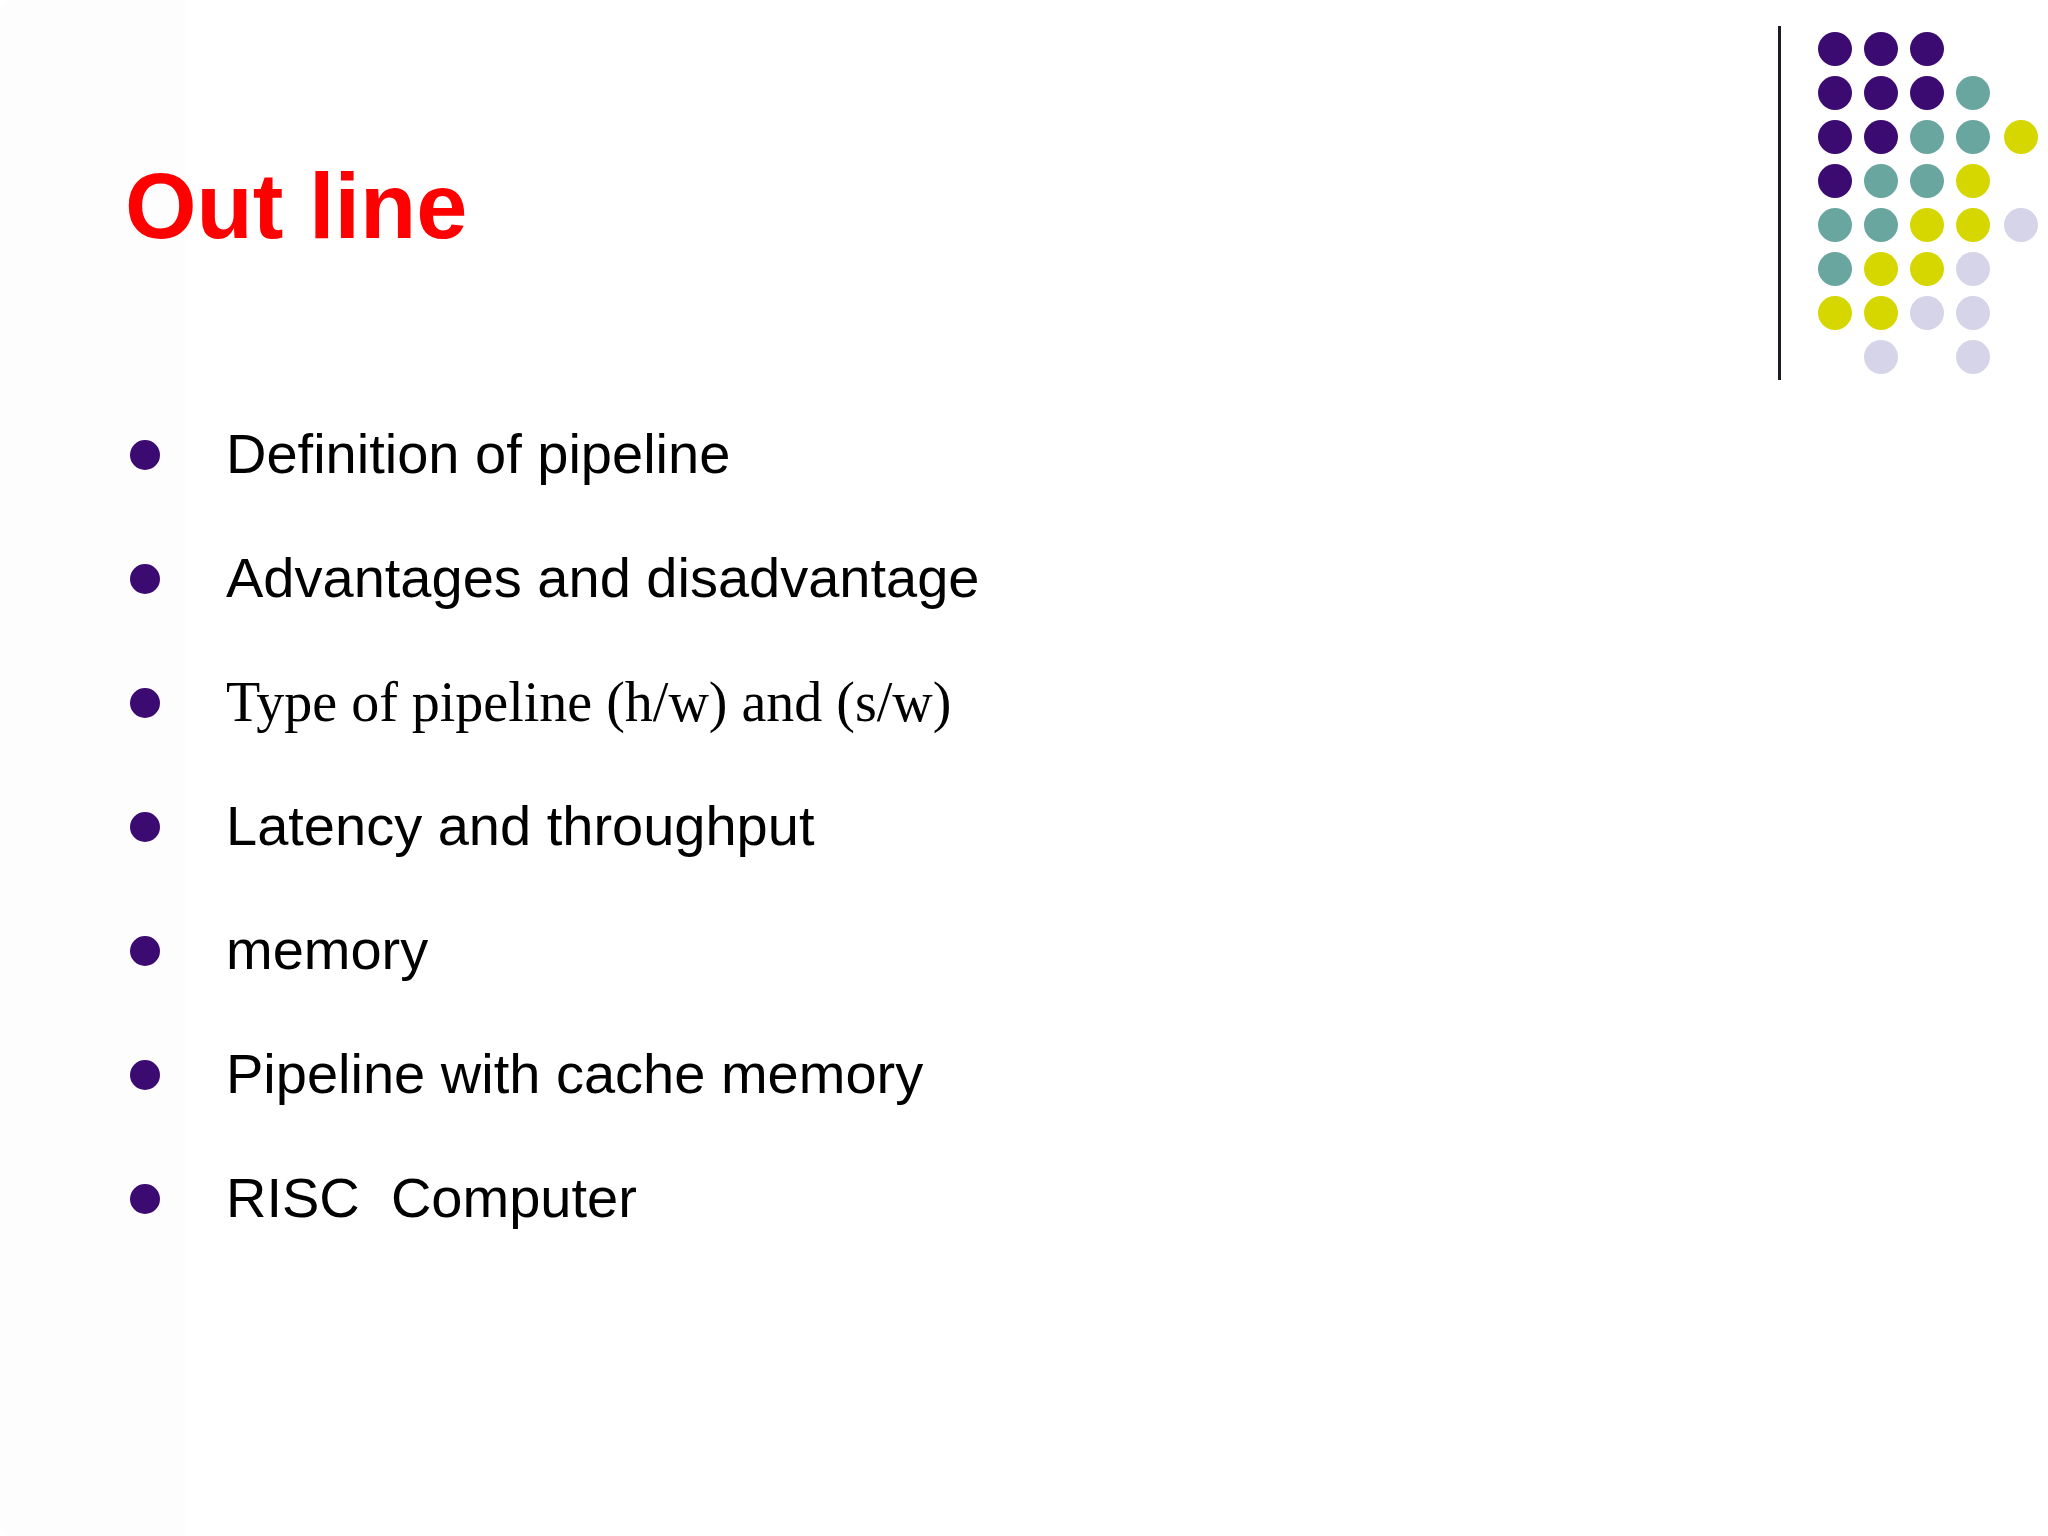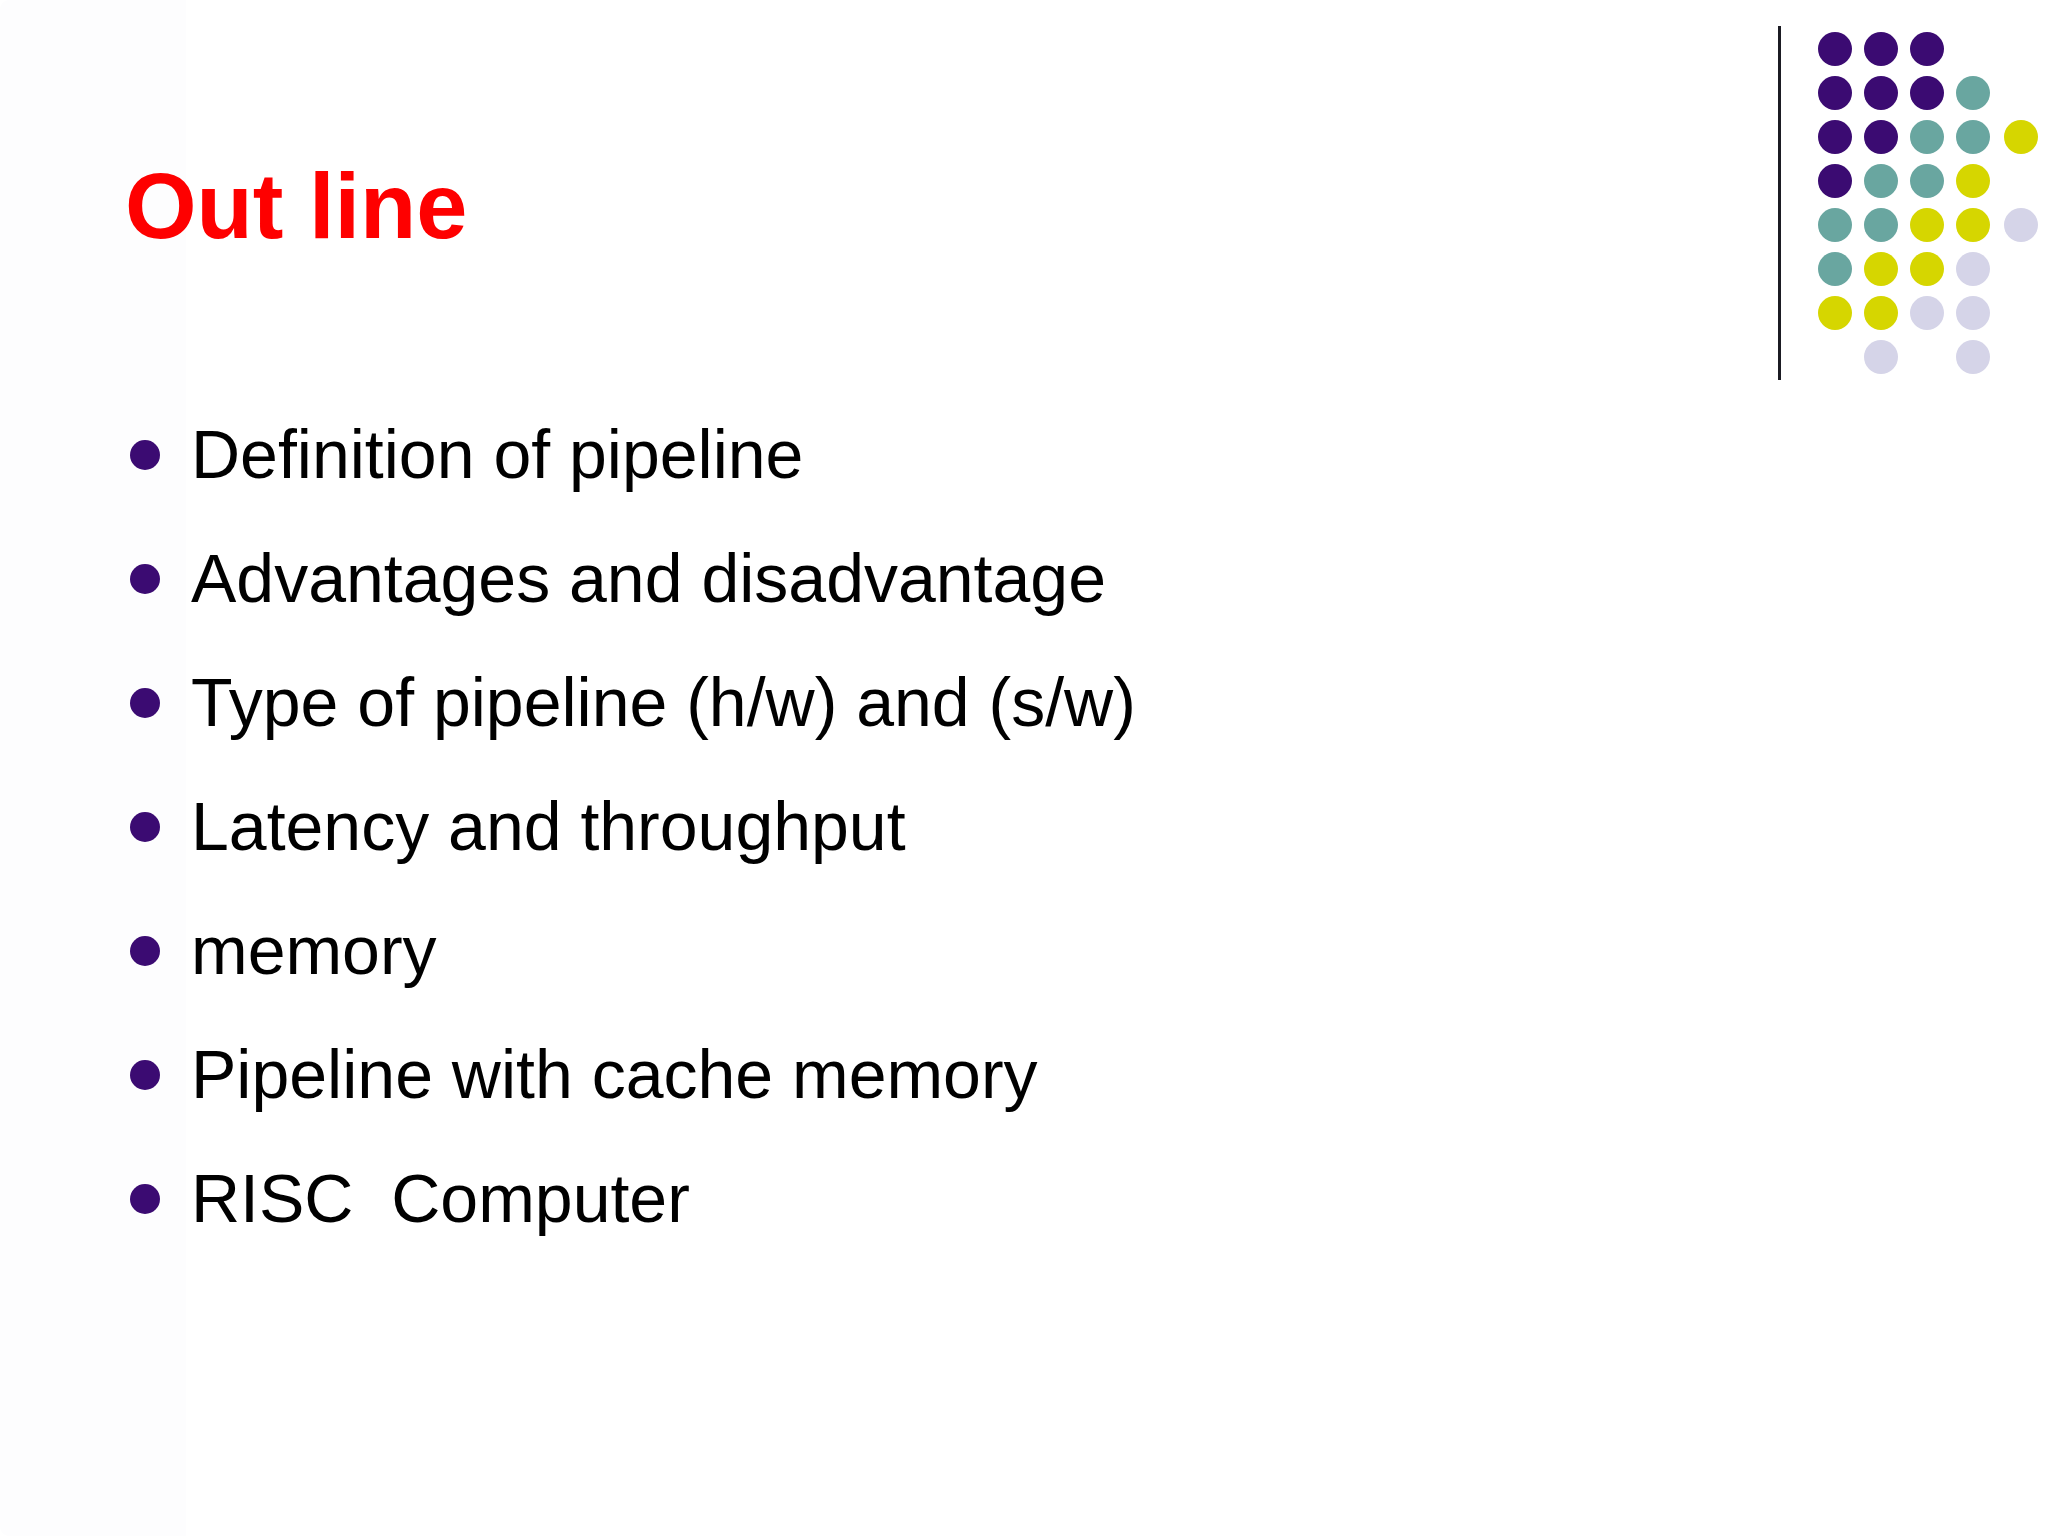--- a/index.html
+++ b/index.html
@@ -89,25 +89,26 @@
     flex: 0 0 auto;
     width: 30px;
     height: 30px;
     border-radius: 50%;
     background: #3b0b72;
     margin-right: 31px;
     margin-top: 2px;
   }
   .bullet-text {
     flex: 1 1 auto;
-    font-size: 68px;
+    font-size: 56px;
     color: #000000;
     line-height: 1.0;
     white-space: pre;
     letter-spacing: 0px;
+    margin-left: 35px;
   }
 </style>
 </head>
 <body>
 
 <div id="slide" style="background: rgb(255, 255, 255); border-radius: 9px;">
 
   <div id="left-band"></div>
 
   <div id="logo">
@@ -153,21 +154,21 @@
       <div class="bullet-row">
         <span class="bullet-marker" style="background: rgb(59, 11, 114);"></span>
         <span class="bullet-text" style="color: rgb(0, 0, 0);">Definition of pipeline</span>
       </div>
       <div class="bullet-row">
         <span class="bullet-marker" style="background: rgb(59, 11, 114);"></span>
         <span class="bullet-text" style="color: rgb(0, 0, 0);">Advantages and disadvantage</span>
       </div>
       <div class="bullet-row">
         <span class="bullet-marker" style="background: rgb(59, 11, 114);"></span>
-        <span class="bullet-text" style="color: rgb(0, 0, 0);">Type of pipeline (h/w) and (s/w)</span>
+        <span class="bullet-text" style="color: rgb(0, 0, 0); font-family: Liberation Serif, serif;">Type of pipeline (h/w) and (s/w)</span>
       </div>
       <div class="bullet-row">
         <span class="bullet-marker" style="background: rgb(59, 11, 114);"></span>
         <span class="bullet-text" style="color: rgb(0, 0, 0);">Latency and throughput</span>
       </div>
       <div class="bullet-row">
         <span class="bullet-marker" style="background: rgb(59, 11, 114);"></span>
         <span class="bullet-text" style="color: rgb(0, 0, 0);">memory</span>
       </div>
       <div class="bullet-row">

